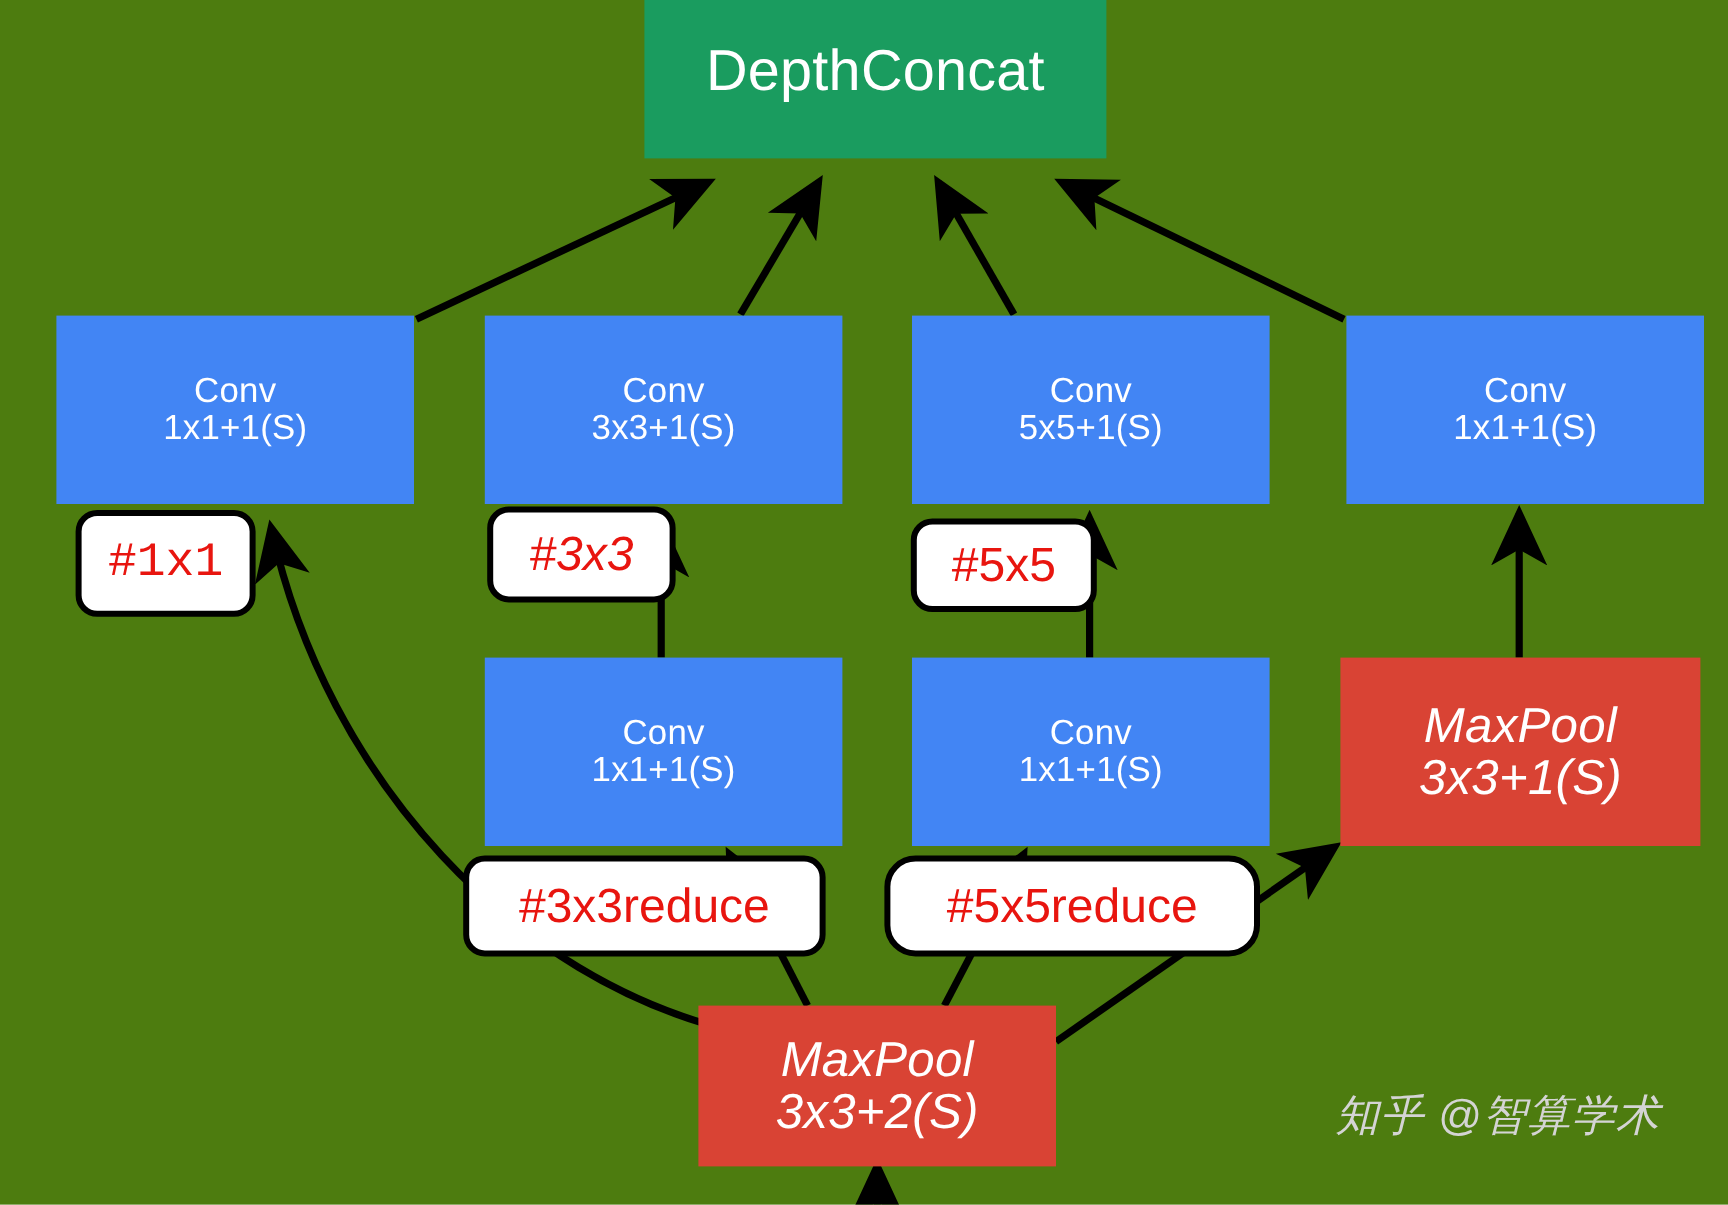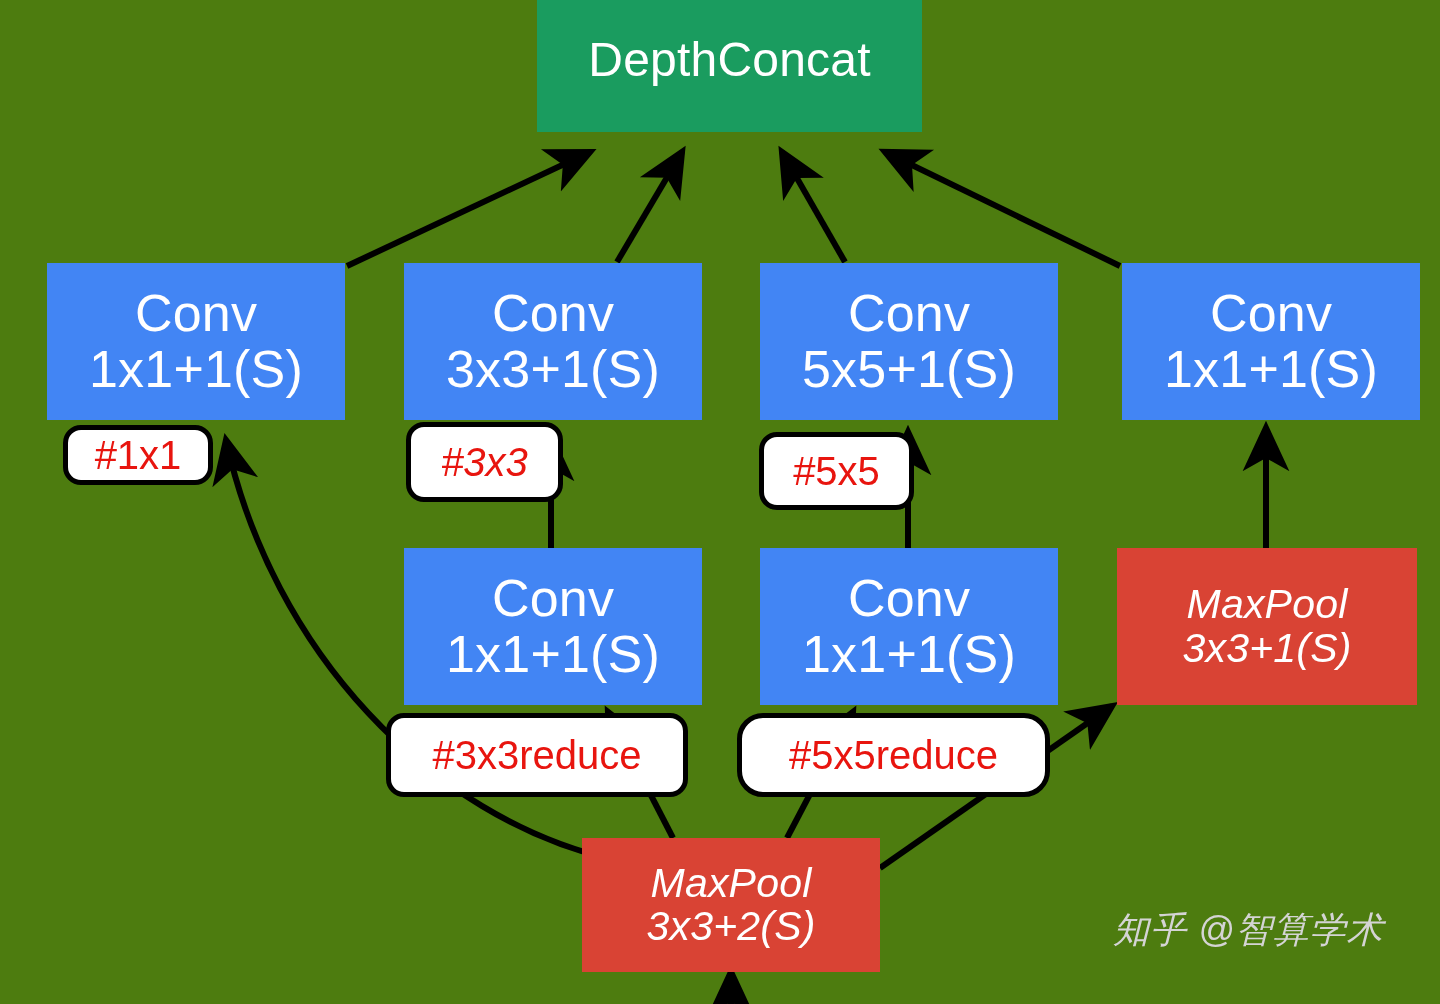--- a/index.html
+++ b/index.html
@@ -34,21 +34,21 @@
     color: #ffffff;
     line-height: 1.06;
     letter-spacing: 0.2px;
     text-align: center;
     z-index: 2;
   }
   .node .l1, .node .l2 {
     display: block;
     white-space: nowrap;
   }
-  .node.conv   { background: #4285f4; font-size: 52px; text-align: center; }
+  .node.conv   { background: #4285f4; font-size: 29px; text-align: center; }
   .node.pool   { background: #d94334; font-size: 41px; font-style: italic; }
   .node.concat { background: #1a9c5f; font-size: 48px; }
   .node.concat .l1 { padding-bottom: 2px; }
 
   .tag {
     position: absolute;
     box-sizing: border-box;
     background: #ffffff;
     border: 5px solid #000000;
     border-radius: 18px;
@@ -124,21 +124,21 @@
   <div class="node conv" style="left:760px; top:263px; width:298px; height:157px;">
     <span class="l1">Conv</span>
     <span class="l2">5x5+1(S)</span>
   </div>
 
   <div class="node conv" style="left:1122px; top:263px; width:298px; height:157px;">
     <span class="l1">Conv</span>
     <span class="l2">1x1+1(S)</span>
   </div>
 
-  <div class="tag" style="left:63px; top:425px; width:150px; height:60px;">#1x1</div>
+  <div class="tag" style="left:63px; top:425px; width:150px; height:89px;font-family:Liberation Mono, monospace;">#1x1</div>
   <div class="tag" style="left:406px; top:422px; width:157px; height:80px;font-style:italic;">#3x3</div>
   <div class="tag" style="left:759px; top:432px; width:155px; height:78px;">#5x5</div>
 
   <div class="node conv" style="left:404px; top:548px; width:298px; height:157px;">
     <span class="l1">Conv</span>
     <span class="l2">1x1+1(S)</span>
   </div>
 
   <div class="node conv" style="left:760px; top:548px; width:298px; height:157px;">
     <span class="l1">Conv</span>

